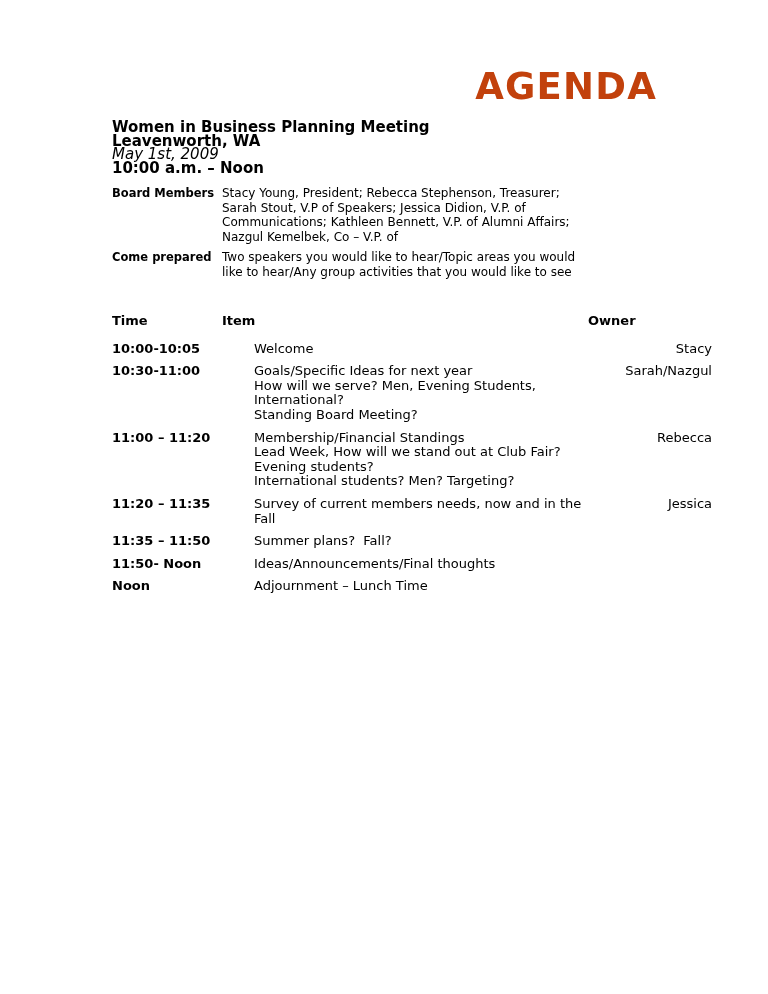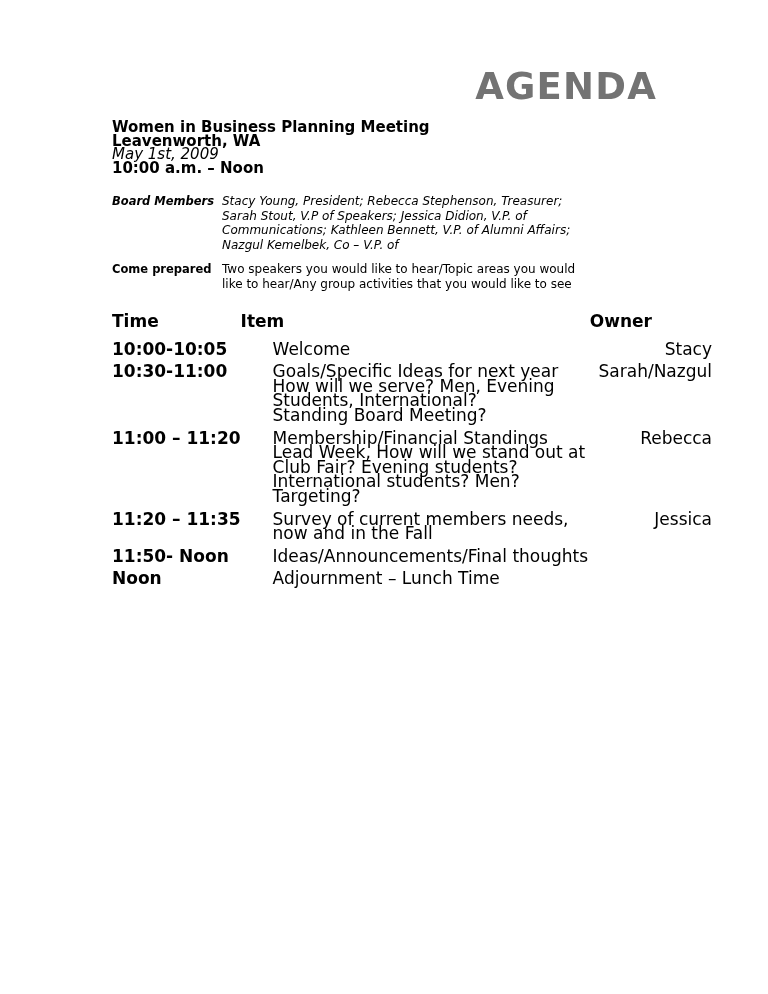--- a/index.html
+++ b/index.html
@@ -25,21 +25,21 @@
     top: 68px;
     left: 0;
     right: 111px;
     text-align: right;
   }
   .masthead-title {
     display: inline-block;
     font-size: 37px;
     font-weight: bold;
     letter-spacing: 1.2px;
-    color: #737373;
+    color: #c2410c;
     line-height: 1;
   }
 
   
   .meeting-head {
     position: absolute;
     top: 121px;
     left: 112px;
     width: 470px;
   }
@@ -73,37 +73,37 @@
   }
   .def-row .value .vline {
     font-size: 12px;
     line-height: 14.6px;
     white-space: pre-wrap;
   }
   .def-row .value .vline.spaced {
     margin-top: 7px;
   }
 
-  #board-members-row { top: 194px; font-style: italic; }
-  #come-prepared-row { top: 262px; }
+  #board-members-row { top: 186px; }
+  #come-prepared-row { top: 250px; }
 
   
   .agenda-table {
     position: absolute;
     left: 112px;
     top: 314px;
     width: 600px;
     border-collapse: collapse;
   }
   .agenda-table th,
   .agenda-table td {
     text-align: left;
     vertical-align: top;
     padding: 0;
-    font-size: 17px;
+    font-size: 13px;
     line-height: 14.6px;
   }
   .agenda-table th {
     font-weight: bold;
     padding-bottom: 13px;
   }
   .col-time  { width: 110px; }
   .col-item  { width: 366px; }
   .col-owner { width: 124px; }
 
@@ -196,20 +196,27 @@
           <td class="cell-owner">Rebecca</td>
         </tr>
         <tr>
           <td class="cell-time">11:20 – 11:35</td>
           <td class="cell-item">
             <span class="item-line">Survey of current members needs, now and in the Fall</span>
           </td>
           <td class="cell-owner">Jessica</td>
         </tr>
         <tr>
+          <td class="cell-time">11:35 – 11:50</td>
+          <td class="cell-item">
+            <span class="item-line">Summer plans?  Fall?</span>
+          </td>
+          <td class="cell-owner"></td>
+        </tr>
+        <tr>
           <td class="cell-time">11:50- Noon</td>
           <td class="cell-item">
             <span class="item-line">Ideas/Announcements/Final thoughts</span>
           </td>
           <td class="cell-owner"></td>
         </tr>
         <tr>
           <td class="cell-time">Noon</td>
           <td class="cell-item">
             <span class="item-line">Adjournment – Lunch Time</span>

